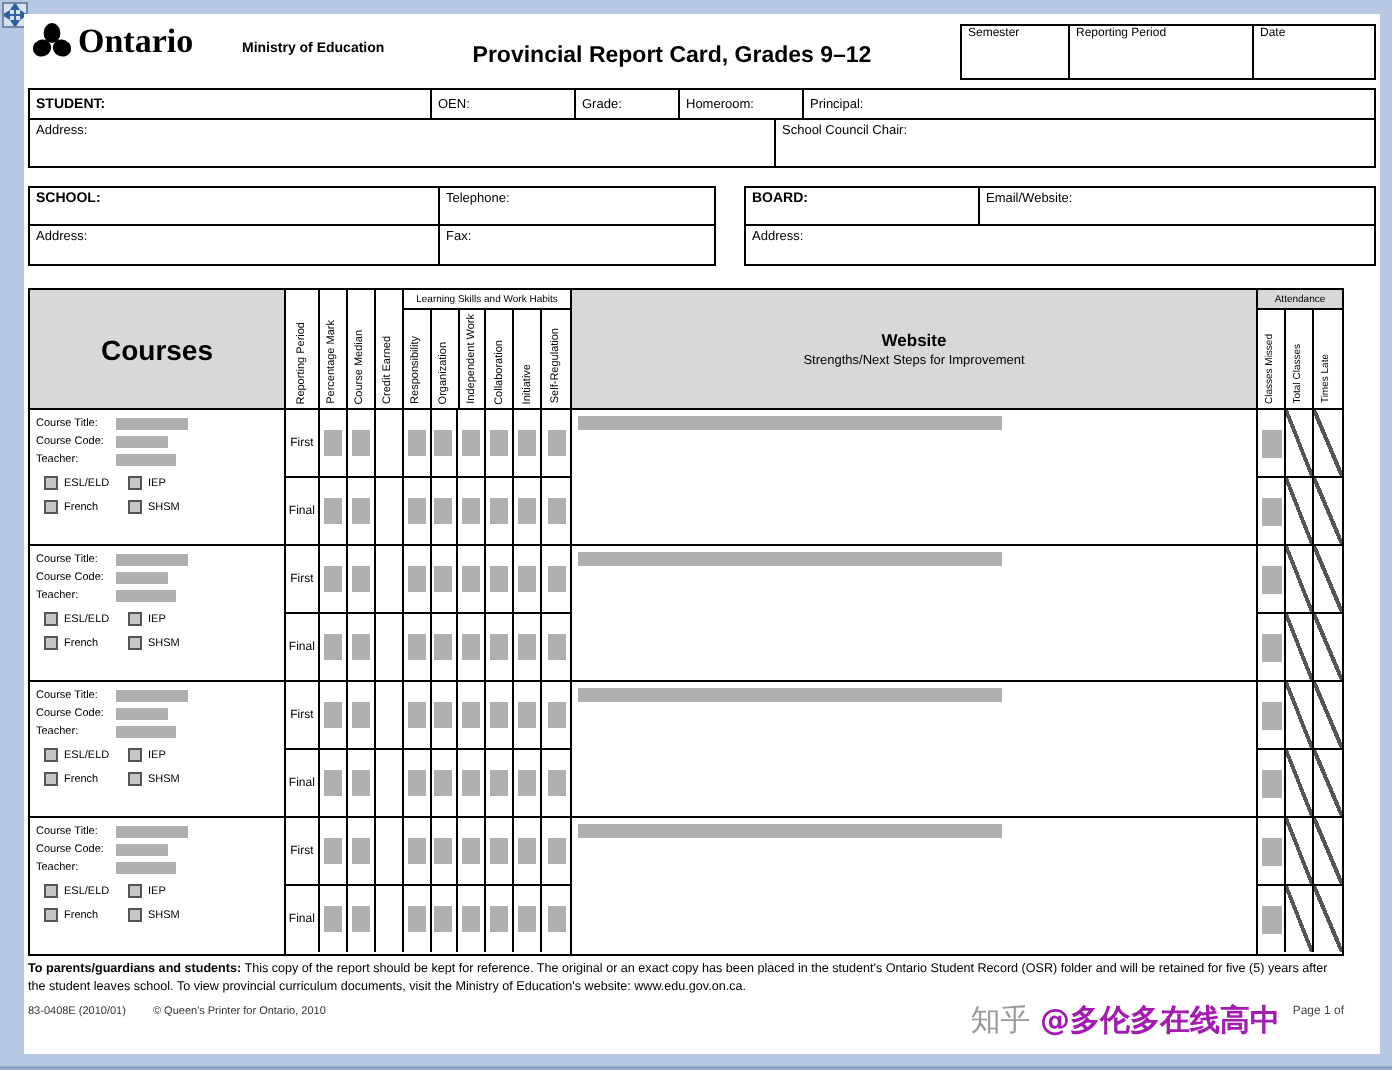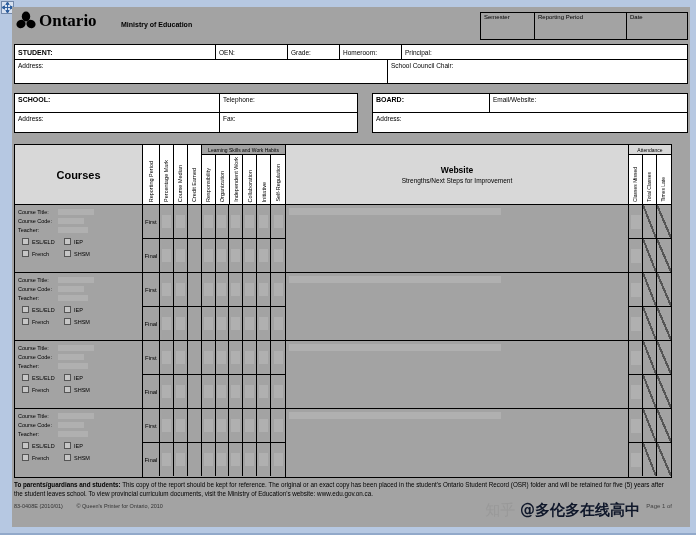--- a/index.html
+++ b/index.html
@@ -1,20 +1,20 @@
 <!DOCTYPE html>
 <html><head>
 <meta charset="utf-8">
 <style>
   *{margin:0;padding:0;box-sizing:border-box}
   html,body{background:#fff}
   body{font-family:"Liberation Sans",sans-serif;color:#000}
   .frame{position:relative;width:696px;height:535px;background:#b6c8e2;overflow:hidden;border-bottom:2px solid #92a9ca}
   .move-handle{position:absolute;left:1px;top:1px;width:13px;height:13px;background:#d7e1f0;border:1px solid #7288aa;display:flex;align-items:center;justify-content:center;cursor:move}
-  .page{position:absolute;left:12px;top:7px;width:678px;height:520px;background:#a3a3a3;padding:3px 2px 0 2px}
+  .page{position:absolute;left:12px;top:7px;width:678px;height:520px;background:#ffffff;padding:3px 2px 0 2px}
 
   
   .header{position:relative;height:31px}
   .logo{position:absolute;left:2px;top:1px;display:flex;align-items:center;gap:3px}
   .wordmark{font-family:"Liberation Serif",serif;font-weight:bold;font-size:17px}
   .ministry{position:absolute;left:107px;top:11px;font-size:7px;font-weight:bold}
   .title{position:absolute;left:206px;top:12px;width:232px;text-align:center;font-size:11.5px;font-weight:bold;white-space:nowrap}
   .period-box{position:absolute;right:0;top:2px;width:208px;height:28px;border:1px solid #000;display:flex}
   .pb-cell{border-right:1px solid #000;font-size:6px;padding:1px 3px}
   .pb-sem{width:54px}.pb-rp{width:92px}.pb-date{flex:1;border-right:none}
@@ -38,21 +38,21 @@
   .hrow1{border-bottom:1px solid #000}
   .school-box .cell1{width:204px}
   .board-box .cell1{width:116px}
   .cell1,.cellr{padding:2px 0 0 3px;font-size:6.5px;height:100%}
   .cellr{flex:1;border-left:1px solid #000}
   .cell-full{width:100%;padding:2px 0 0 3px;font-size:6.5px}
 
   
   .gridtable{margin-top:11px;width:658px;border:1px solid #000}
   .thead{display:flex;height:60px;border-bottom:1px solid #000}
-  .h-courses{width:128px;background:#d8d8d8;border-right:1px solid #000;display:flex;align-items:center;justify-content:center;font-size:11px;font-weight:bold}
+  .h-courses{width:128px;background:#d8d8d8;border-right:1px solid #000;display:flex;align-items:center;justify-content:center;font-size:14px;font-weight:bold}
   .vcol{border-right:1px solid #000;display:flex;align-items:flex-end;justify-content:center;padding-bottom:2px;background:#fff}
   .vcol span{writing-mode:vertical-rl;transform:rotate(180deg);font-size:5.5px;line-height:1.1;white-space:nowrap}
   .w-rp{width:17px}.w-n{width:14px}
   .h-skills{width:84px;border-right:1px solid #000;display:flex;flex-direction:column}
   .h-strip{height:10px;border-bottom:1px solid #000;font-size:5px;display:flex;align-items:center;justify-content:center;white-space:nowrap;overflow:hidden}
   .h-sub{flex:1;display:flex}
   .h-sub .vcol:last-child{border-right:none}
   .h-comments{flex:1;background:#d8d8d8;border-right:1px solid #000;display:flex;flex-direction:column;align-items:center;justify-content:center;gap:2px}
   .c-title{font-size:8.5px;font-weight:bold}
   .c-sub{font-size:6.5px}
@@ -88,21 +88,21 @@
   .a-cell:last-child{border-right:none}
   .pha{width:10px;height:14px;background:#b0b0b0}
   .diag{background-image:linear-gradient(to top right,transparent 46%,#555 46%,#555 54%,transparent 54%)}
 
   
   .note{width:658px;margin-top:3px;font-size:6.3px;line-height:1.4}
   .bottomline{width:658px;display:flex;justify-content:space-between;margin-top:4px;font-size:5.5px;color:#333}
   .bl-left span{margin-right:12px}
   .bl-right{font-size:6px;color:#444}
   .watermark{position:absolute;right:56px;bottom:13px;font-size:15px;color:#999;font-family:"DejaVu Sans",sans-serif;white-space:nowrap}
-  .watermark b{color:#0f172a}
+  .watermark b{color:#a21caf}
 </style>
 </head>
 <body>
 
 <div class="frame">
   <div class="move-handle">
     <svg width="11" height="11" viewBox="0 0 16 16">
       <g stroke="#2e5f9e" stroke-width="1.4" fill="#2e5f9e">
         <line x1="8" y1="3" x2="8" y2="13"></line>
         <line x1="3" y1="8" x2="13" y2="8"></line>
@@ -119,20 +119,21 @@
     <div class="header">
       <div class="logo">
         <svg width="20" height="20" viewBox="0 0 20 20" fill="#000">
           <ellipse cx="10" cy="5.5" rx="4.2" ry="5"></ellipse>
           <ellipse cx="5" cy="13" rx="4.6" ry="4.2" transform="rotate(-25 5 13)"></ellipse>
           <ellipse cx="15" cy="13" rx="4.6" ry="4.2" transform="rotate(25 15 13)"></ellipse>
         </svg>
         <span class="wordmark">Ontario</span>
       </div>
       <div class="ministry">Ministry of Education</div>
+      <div class="title">Provincial Report Card, Grades 9–12</div>
       <div class="period-box">
         <div class="pb-cell pb-sem">Semester</div>
         <div class="pb-cell pb-rp">Reporting Period</div>
         <div class="pb-cell pb-date">Date</div>
       </div>
     </div>
 
     <div class="box student-box">
       <div class="srow srow1">
         <div class="scell w-student">

